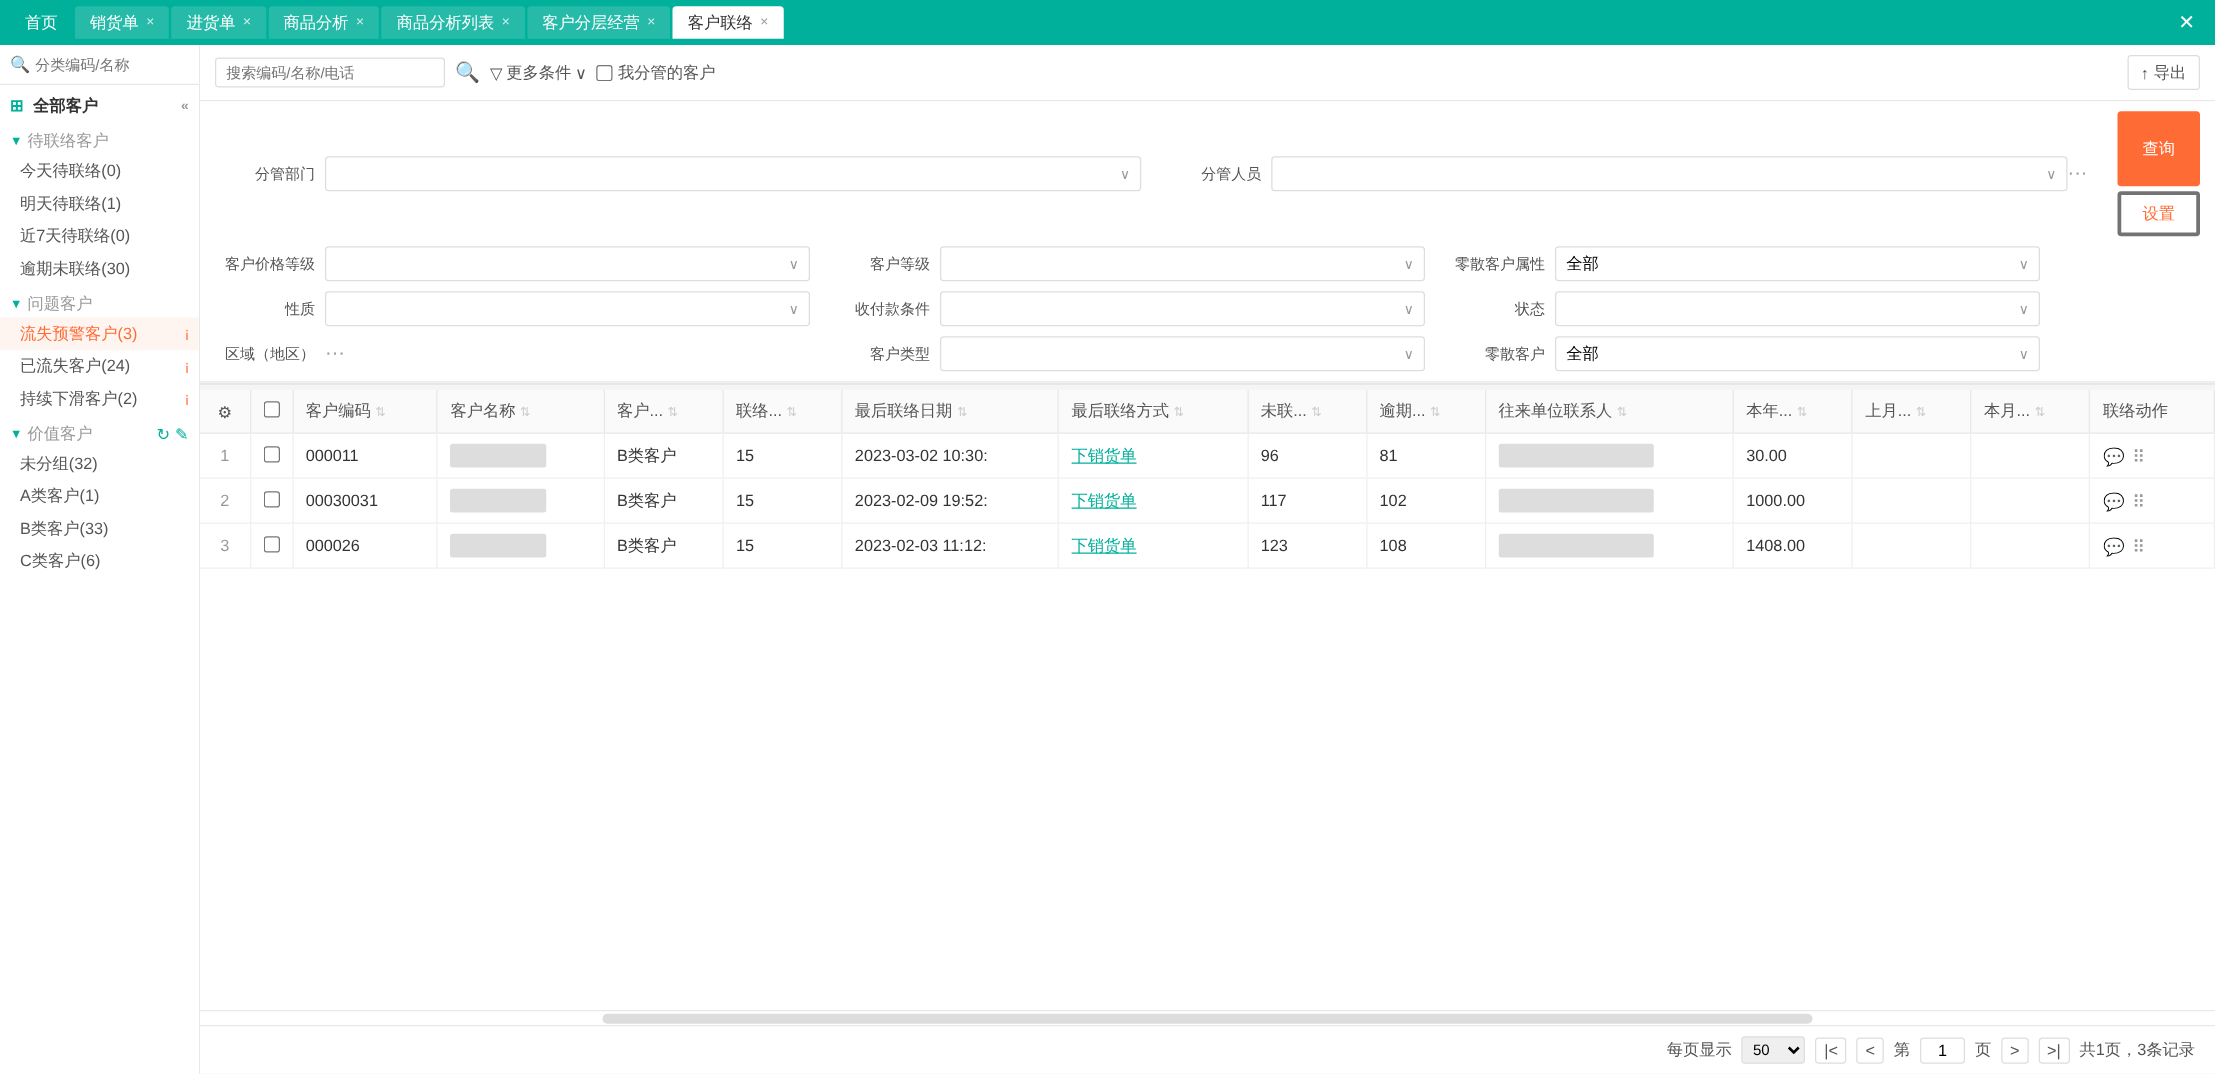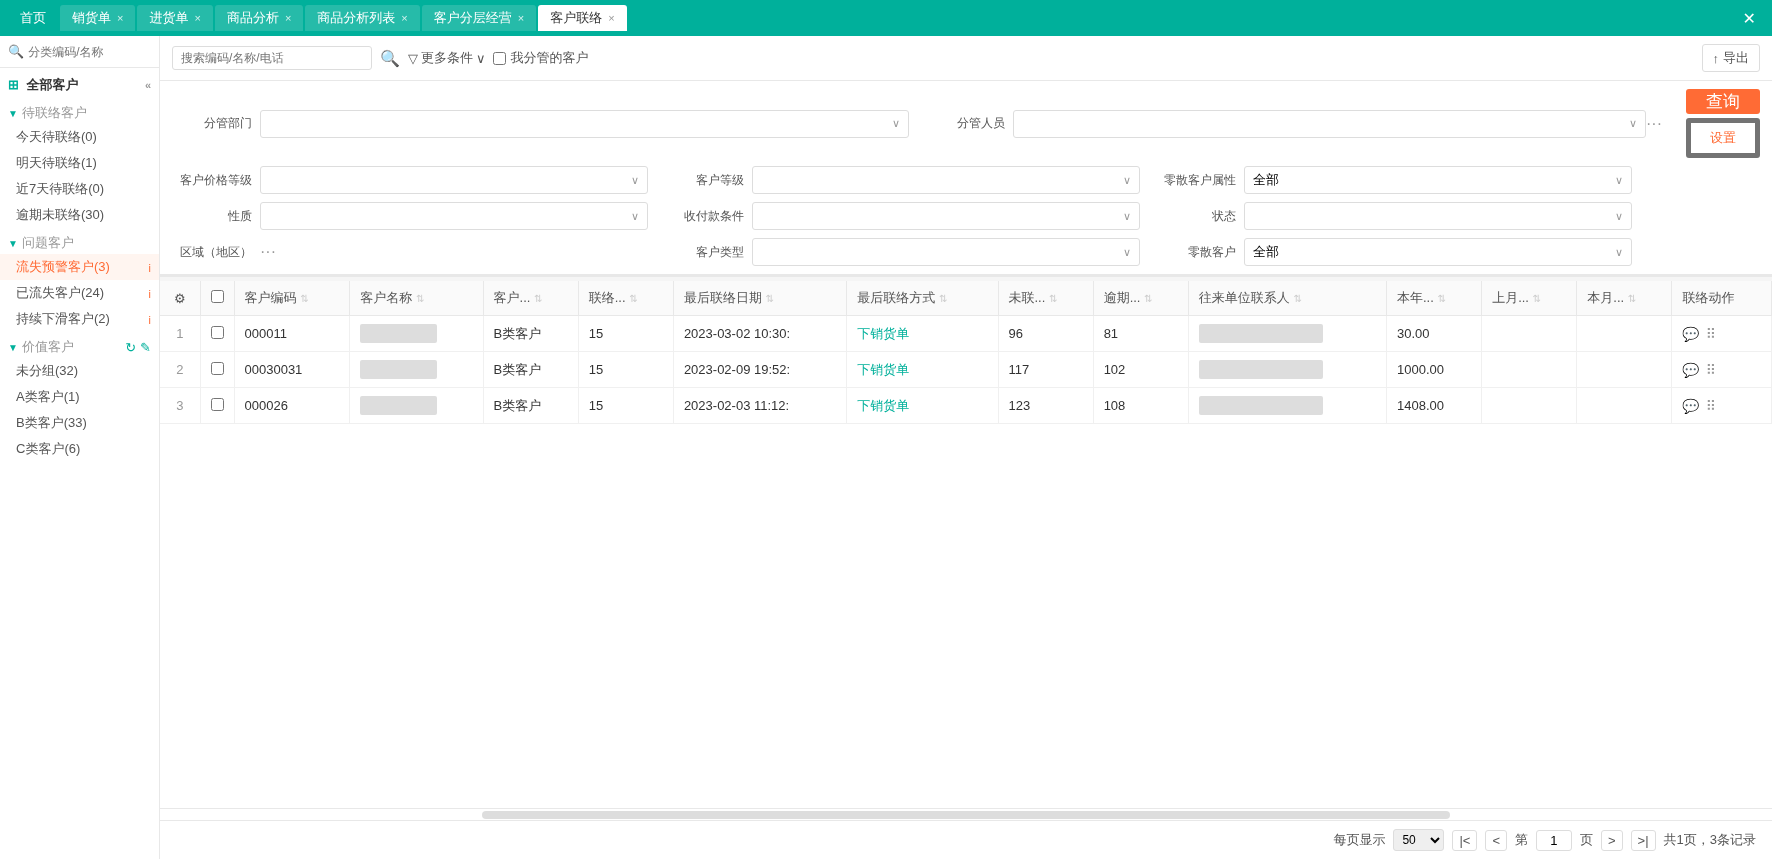--- a/index.html
+++ b/index.html
@@ -138,21 +138,21 @@
       display: flex;
       align-items: center;
       gap: 8px;
       border-bottom: 1px solid #e8e8e8;
     }
     .filter-search-input {
       border: 1px solid #ddd;
       border-radius: 3px;
       padding: 4px 8px;
       font-size: 12px;
-      width: 200px;
+      width: 184px;
       color: #999;
     }
     .filter-search-btn {
       background: none;
       border: none;
       cursor: pointer;
       color: #00b09b;
       font-size: 16px;
     }
     .filter-more-btn {
@@ -233,29 +233,29 @@
       justify-content: space-between;
       cursor: pointer;
       min-height: 28px;
     }
     .filter-select .arrow { color: #999; font-size: 11px; }
     .filter-dots { color: #999; cursor: pointer; font-size: 16px; line-height: 1; }
     .btn-query {
       background: #ff6b35;
       color: #fff;
       border: none;
-      padding: 1px 20px;
-      border-radius: 3px;
-      cursor: pointer;
-      font-size: 17px;
+      padding: 21px 20px;
+      border-radius: 3px;
+      cursor: pointer;
+      font-size: 13px;
     }
     .btn-settings {
       background: #fff;
       color: #ff6b35;
-      border: 5px solid #737373;
+      border: 3px solid #737373;
       padding: 6px 16px;
       border-radius: 3px;
       cursor: pointer;
       font-size: 13px;
     }
 
     
     .table-container {
       flex: 1;
       overflow: auto;
@@ -282,21 +282,21 @@
     thead th .sort-icon { color: #ccc; font-size: 10px; }
     tbody tr {
       border-bottom: 1px solid #f0f0f0;
     }
     tbody td {
       padding: 8px 10px;
       color: #333;
       border-right: 1px solid #f0f0f0;
       white-space: nowrap;
     }
-    .link-text { color: #00b09b; cursor: pointer; }
+    .link-text { color: #00b09b; cursor: pointer; text-decoration: underline; }
     .action-icons { display: flex; gap: 6px; align-items: center; }
     .action-icon { color: #999; cursor: pointer; font-size: 14px; }
 
     
     .pagination {
       background: #fff;
       padding: 8px 16px;
       display: flex;
       align-items: center;
       justify-content: flex-end;

